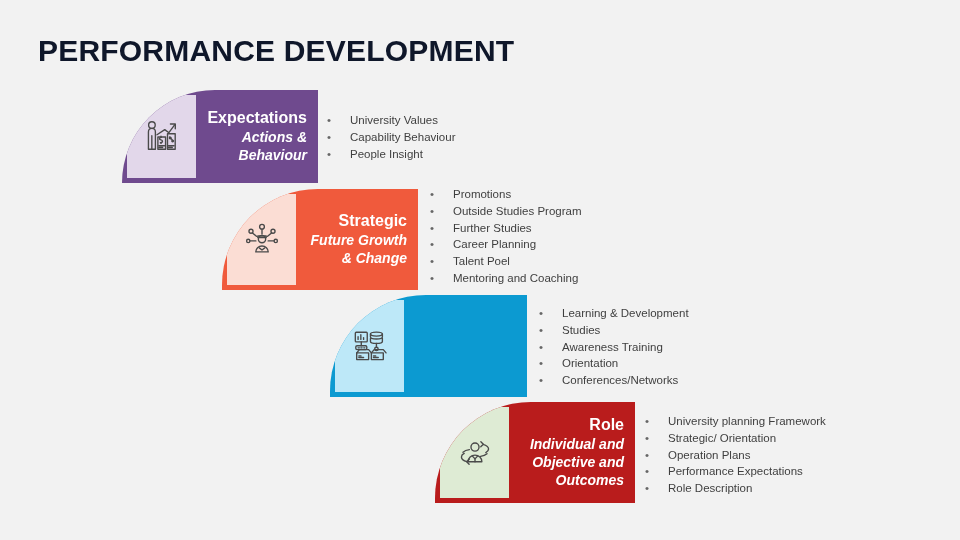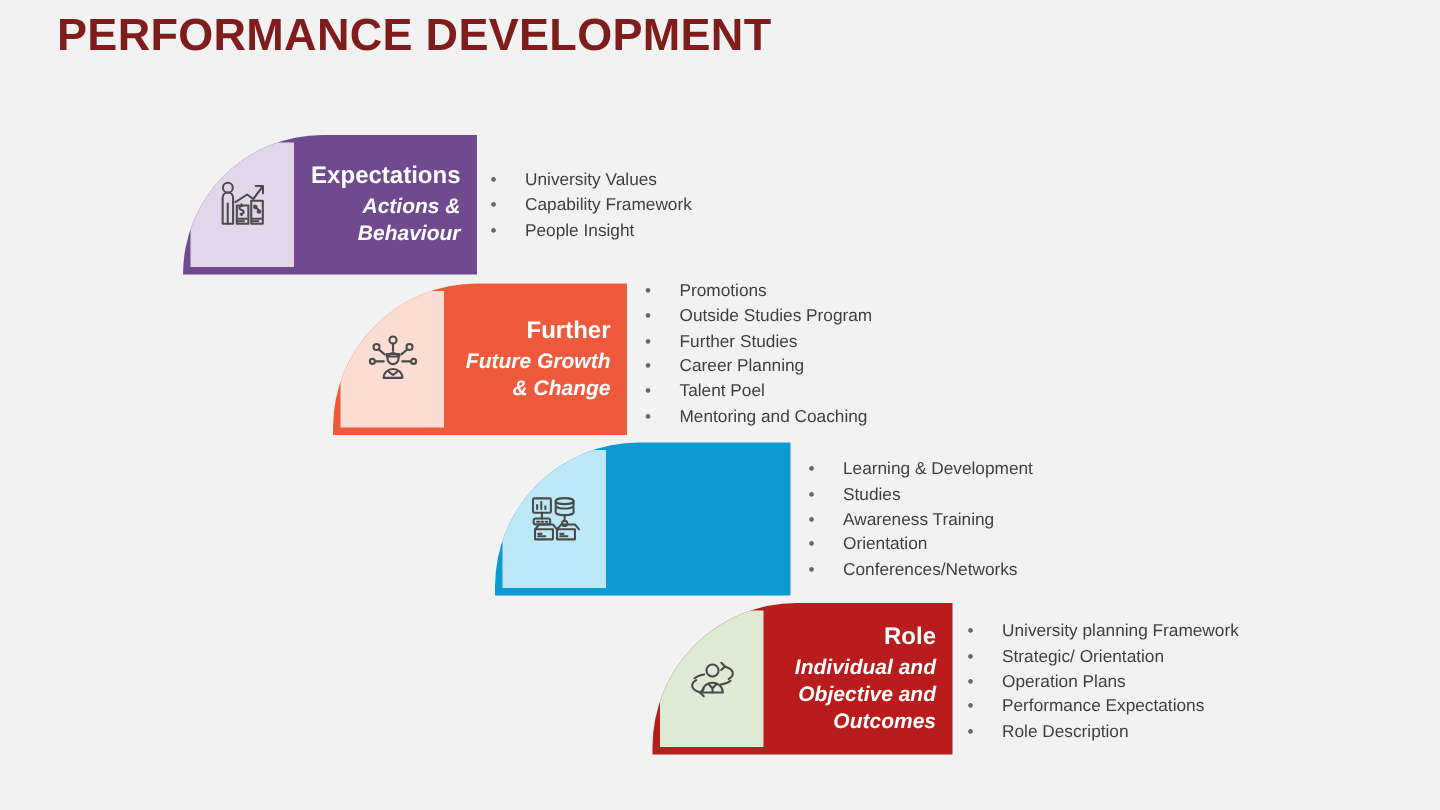--- a/index.html
+++ b/index.html
@@ -19,25 +19,25 @@
     inset: 0;
     width: 960px;
     height: 540px;
     background: #f2f2f2;
   }
 
   
   #page-title {
     position: absolute;
     left: 38px;
-    top: 7px;
+    top: 34px;
     font-size: 30px;
     font-weight: bold;
     letter-spacing: 0.2px;
-    color: #7f1d1d;
+    color: #0f172a;
     white-space: nowrap;
   }
 
   
   .band {
     position: absolute;
     box-sizing: border-box;
     display: flex;
     align-items: stretch;
     border-top-left-radius: 96px;
@@ -127,21 +127,21 @@
       </svg>
     </div>
     <div class="band-text">
       <div class="band-title">Expectations</div>
       <div class="band-subtitle">Actions &amp;</div>
       <div class="band-subtitle">Behaviour</div>
     </div>
   </div>
   <ul class="bullets" style="left:325px; top:112px;">
     <li><span class="bdot">•</span><span>University Values</span></li>
-    <li><span class="bdot">•</span><span>Capability Framework</span></li>
+    <li><span class="bdot">•</span><span>Capability Behaviour</span></li>
     <li><span class="bdot">•</span><span>People Insight</span></li>
   </ul>
 
   <div class="band" style="left:222px; top:189px; width:196px; height:101px; background:#F05A3C;">
     <div class="band-icon-tile" style="width:69px; margin-left:5px; margin-top:5px; margin-bottom:5px; background:#FBDDD4;">
       <svg width="44" height="44" viewBox="0 0 48 48" aria-hidden="true">
         <g fill="none" stroke="#4a4a4a" stroke-width="1.5" stroke-linecap="round" stroke-linejoin="round">
           <circle cx="24" cy="23" r="4"></circle>
           <path d="M17.2 37c0-3.8 3-6.4 6.8-6.4s6.8 2.6 6.8 6.4z"></path>
           <path d="M19.4 19.6h9.2v1.8h-9.2z"></path>
@@ -153,21 +153,21 @@
           <circle cx="39" cy="25" r="1.8"></circle>
           <path d="M24 12.1v5.3"></path>
           <path d="M13.6 16.3l4.3 3.6"></path>
           <path d="M34.4 16.3l-4.3 3.6"></path>
           <path d="M10.9 25h6.4"></path>
           <path d="M37.1 25h-6.4"></path>
         </g>
       </svg>
     </div>
     <div class="band-text">
-      <div class="band-title">Further</div>
+      <div class="band-title">Strategic</div>
       <div class="band-subtitle">Future Growth</div>
       <div class="band-subtitle">&amp; Change</div>
     </div>
   </div>
   <ul class="bullets" style="left:428px; top:186px;">
     <li><span class="bdot">•</span><span>Promotions</span></li>
     <li><span class="bdot">•</span><span>Outside Studies Program</span></li>
     <li><span class="bdot">•</span><span>Further Studies</span></li>
     <li><span class="bdot">•</span><span>Career Planning</span></li>
     <li><span class="bdot">•</span><span>Talent Poel</span></li>

